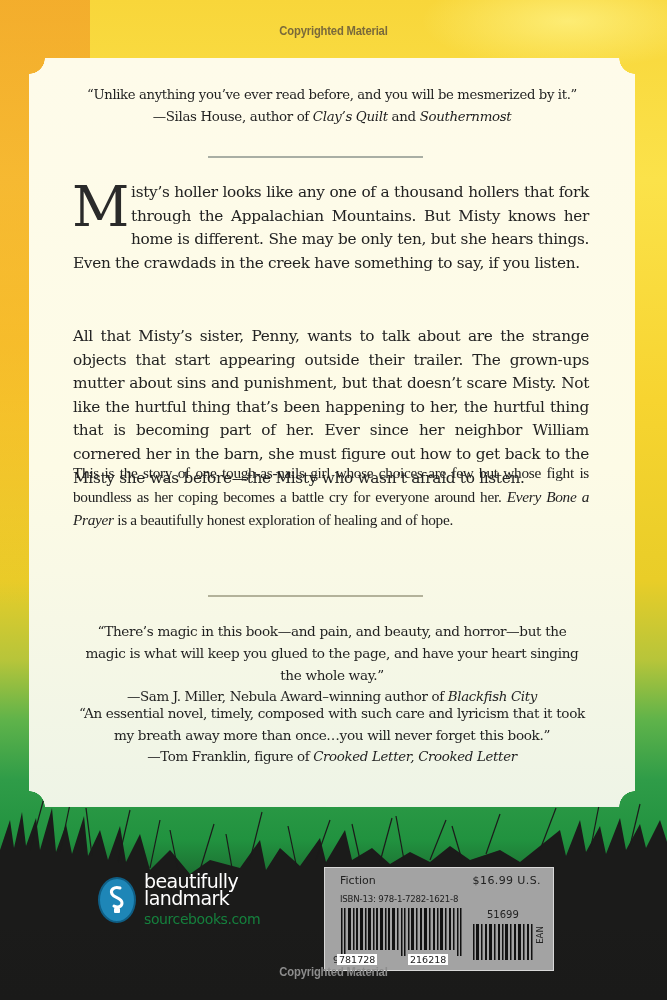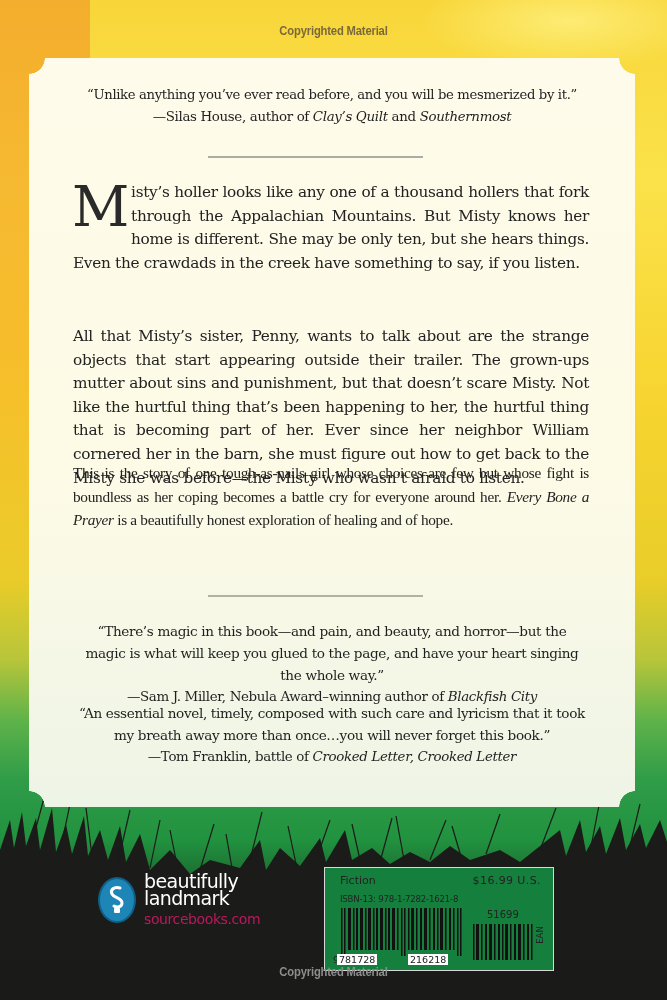--- a/index.html
+++ b/index.html
@@ -77,27 +77,27 @@
   .logo-circle {
     position: absolute; left: 0; top: 4px; width: 38px; height: 46px; border-radius: 50%;
     background: #1e86b7; border: 2px solid #0f5f86; box-sizing: border-box;
     display: flex; align-items: center; justify-content: center;
   }
   .logo-text {
     position: absolute; left: 46px; top: 0; color: #ffffff; font-family: "DejaVu Sans", sans-serif;
     font-size: 19px; line-height: 17px; letter-spacing: -0.6px;
   }
   .logo-url {
-    position: absolute; left: 46px; top: 38px; color: #be185d; font-family: "DejaVu Sans", sans-serif;
+    position: absolute; left: 46px; top: 38px; color: #15803d; font-family: "DejaVu Sans", sans-serif;
     font-size: 14px; letter-spacing: -0.4px; text-align: right;
   }
 
   .barcode-box {
     position: absolute; left: 325px; top: 868px; width: 228px; height: 102px;
-    background: #15803d; font-family: "DejaVu Sans", sans-serif; color: #222;
+    background: #a3a3a3; font-family: "DejaVu Sans", sans-serif; color: #222;
     box-shadow: 0 0 0 1px #d8d8d8;
   }
   .bc-genre { position: absolute; left: 15px; top: 6px; font-size: 11px; }
   .bc-price { position: absolute; right: 12px; top: 6px; font-size: 11px; letter-spacing: 0.4px; margin-left: 20px; }
   .bc-isbn { position: absolute; left: 15px; top: 26px; font-size: 8.6px; letter-spacing: -0.2px; }
   .bc-main { position: absolute; left: 16px; top: 40px; width: 124px; height: 48px; }
   .bc-add { position: absolute; left: 148px; top: 56px; width: 60px; height: 36px; }
   .bc-addnum { position: absolute; left: 162px; top: 41px; font-size: 10px; }
   .bc-ean { position: absolute; right: 4px; top: 62px; font-size: 8.5px; transform: rotate(-90deg); transform-origin: center; }
   .bc-d1 { position: absolute; left: 8px; top: 86px; font-size: 9.5px; }
@@ -156,21 +156,21 @@
 
   <div class="divider d2"></div>
 
   <div class="quote q2">
     <span style="display:block;padding:0 52px;">“There’s magic in this book—and pain, and beauty, and horror—but the magic is what will keep you glued to the page, and have your heart singing the whole way.”</span>
     <span class="attr"><span>—Sam J. Miller, Nebula Award–winning author of </span><i>Blackfish City</i></span>
   </div>
 
   <div class="quote q3">
     <span style="display:block;padding:0 44px;">“An essential novel, timely, composed with such care and lyricism that it took my breath away more than once…you will never forget this book.”</span>
-    <span class="attr"><span>—Tom Franklin, battle of </span><i>Crooked Letter, Crooked Letter</i></span>
+    <span class="attr"><span>—Tom Franklin, figure of </span><i>Crooked Letter, Crooked Letter</i></span>
   </div>
 </div>
 
 <div class="logo">
   <div class="logo-circle">
     <svg width="22" height="32" viewBox="0 0 22 32">
       <path d="M14,4 C8,2 4,6 6,10 C8,14 16,14 16,19 C16,23 11,24 8,22" stroke="#fff" stroke-width="3" fill="none" stroke-linecap="round"></path>
       <rect x="8" y="24" width="6" height="5" rx="1" fill="#fff"></rect>
     </svg>
   </div>

